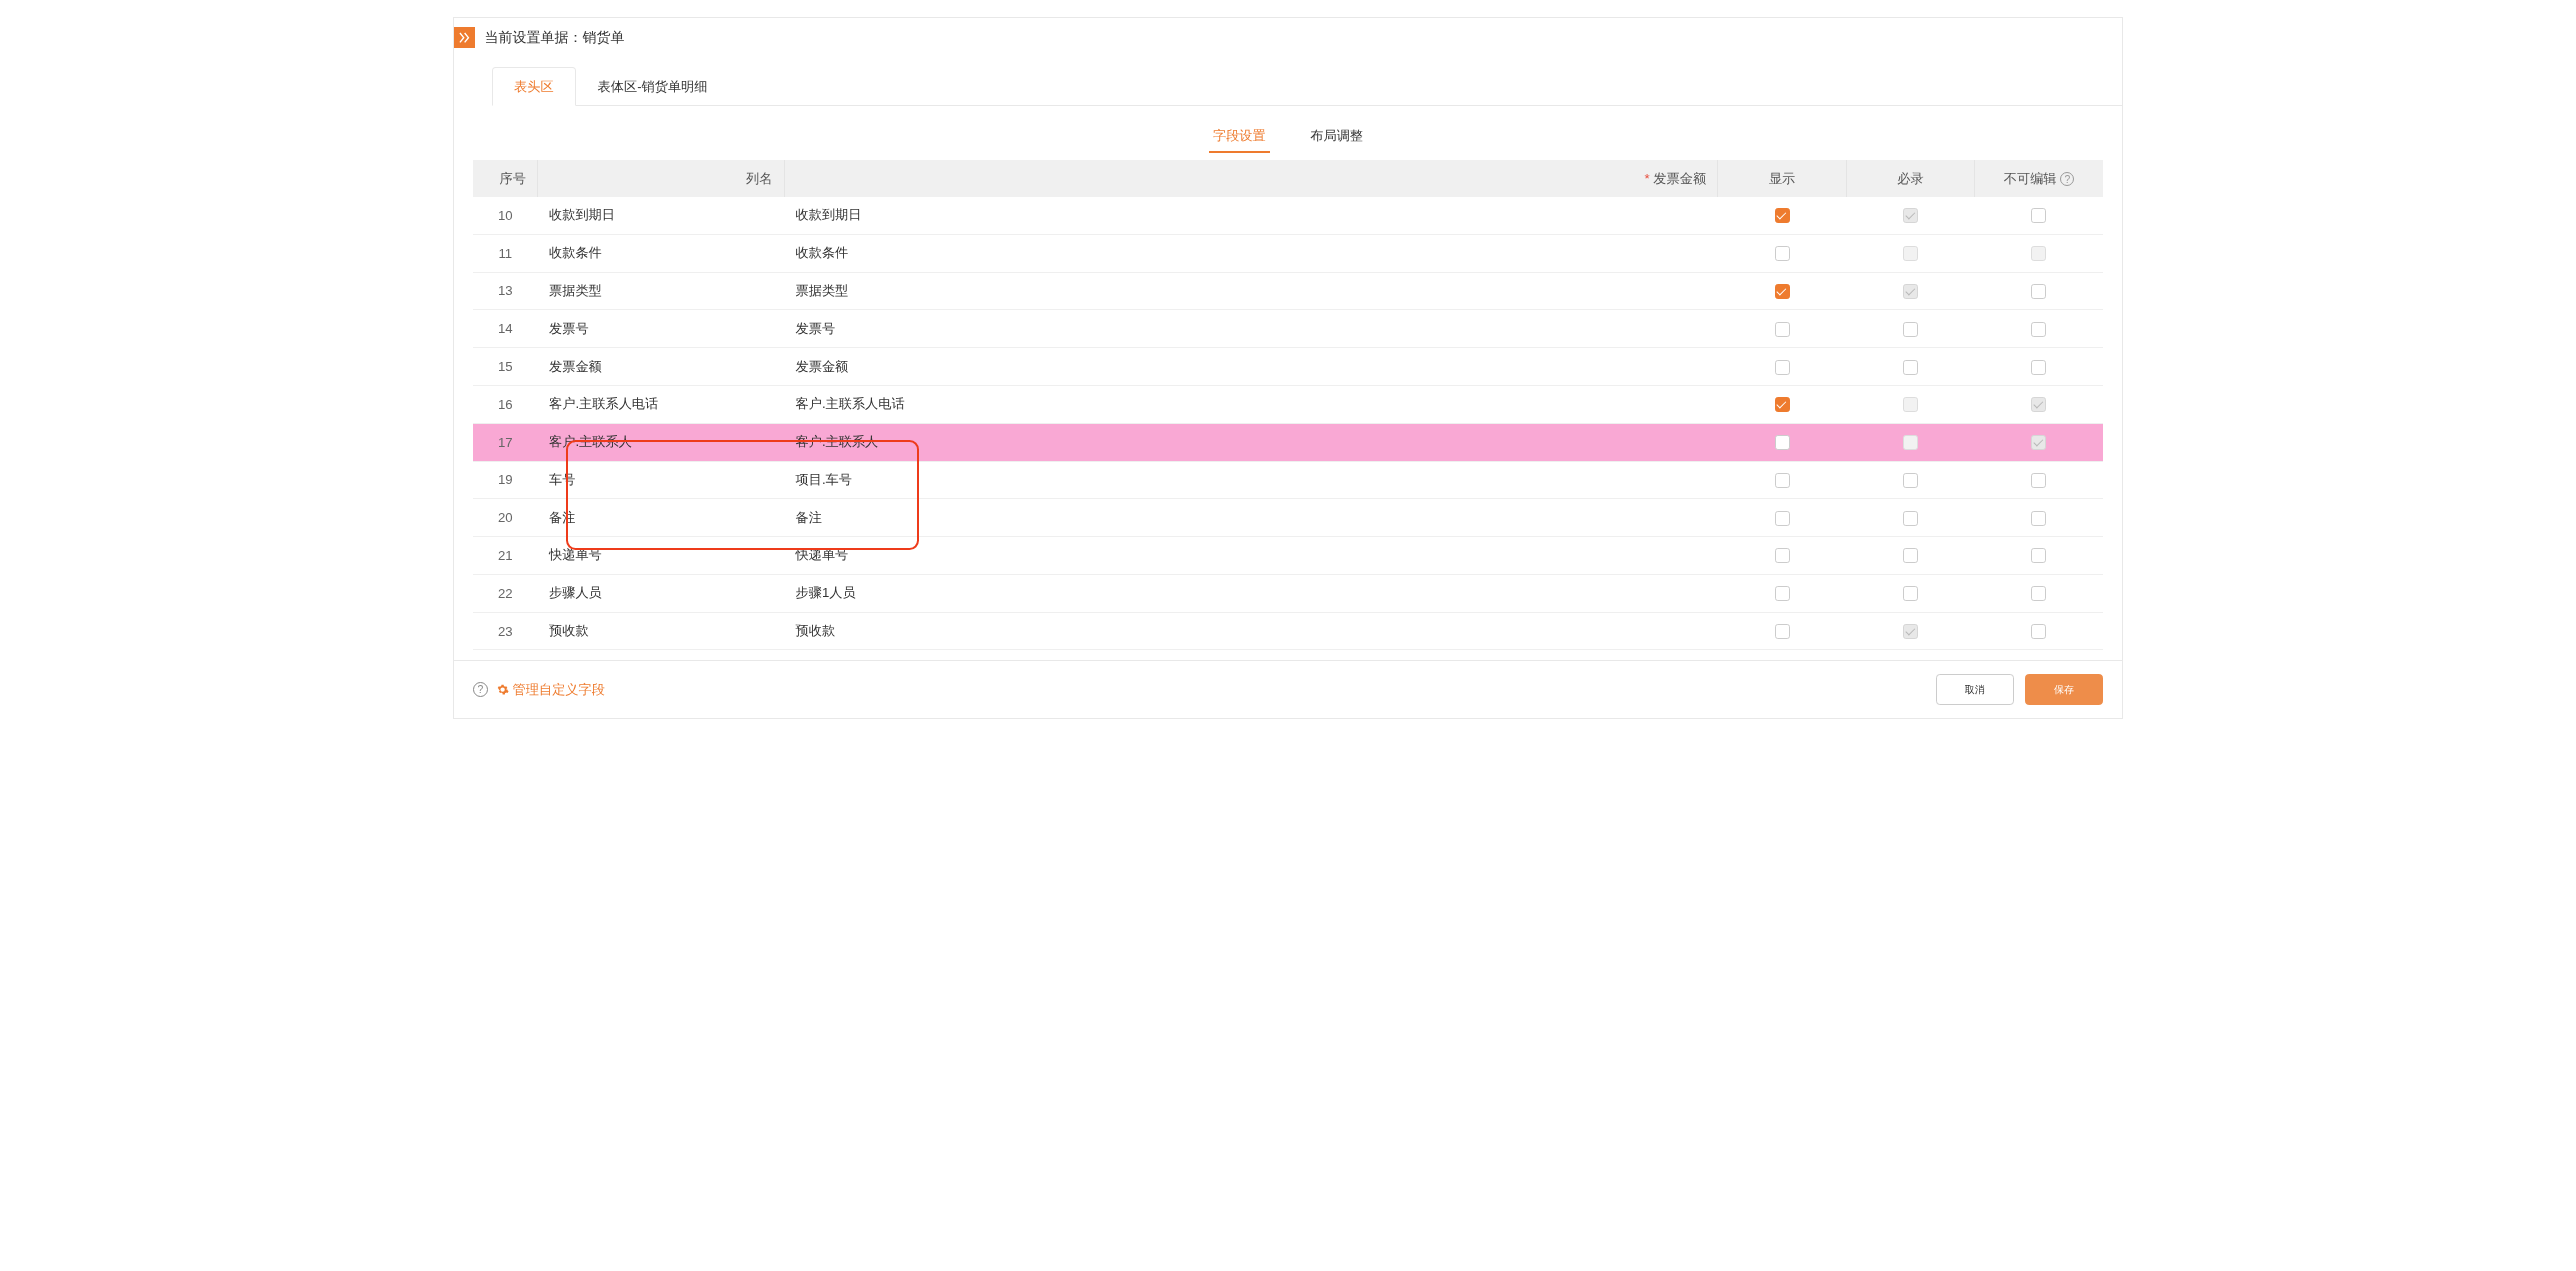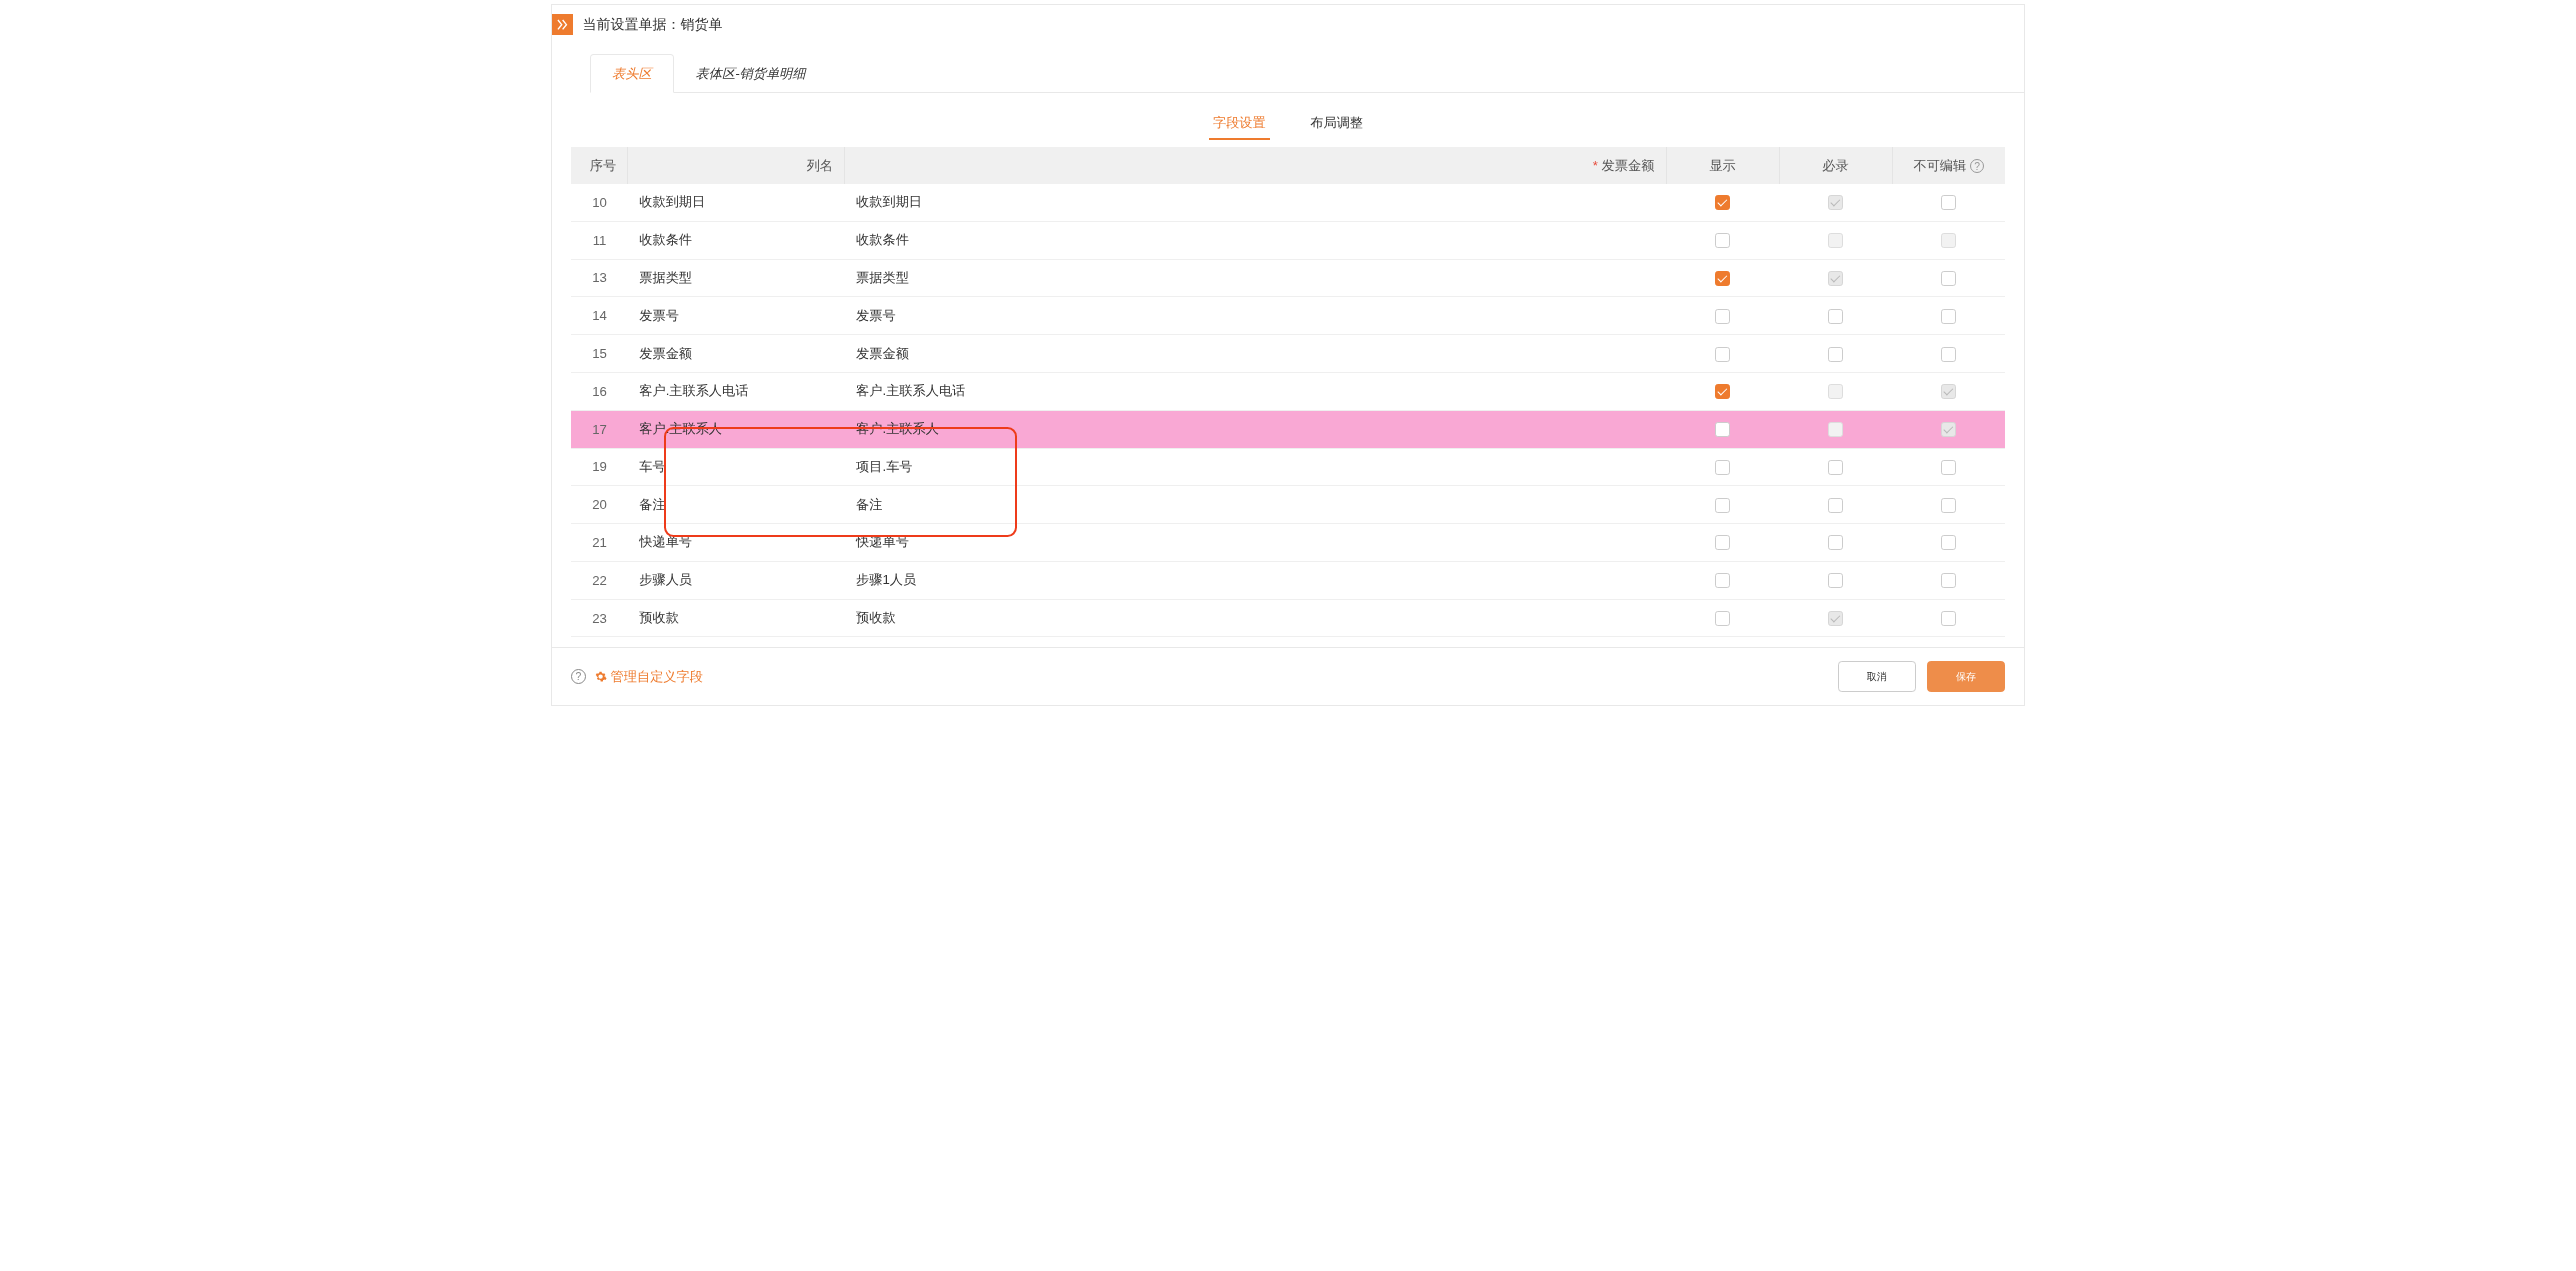--- a/index.html
+++ b/index.html
@@ -1,22 +1,22 @@
 <!DOCTYPE html>
 <html style="font-size:15px"><head>
   <meta charset="utf-8">
   <style>
     * { margin: 0; padding: 0; box-sizing: border-box; }
     body { font-family: -apple-system, BlinkMacSystemFont, "PingFang SC", "Microsoft YaHei", sans-serif; background: #fff; color: #333; font-size: 13.2px; }
-    .page { width: 1474px; border: 0.9px solid #e8e8e8; margin: 4px auto; }
+    .page { width: 1670px; border: 0.9px solid #e8e8e8; margin: 17px auto; }
     .header-bar { display: flex; align-items: center; padding: 9.4px 0 0 0; }
     .expand-btn { width: 21px; height: 21px; background: #ee7b2e; display: flex; align-items: center; justify-content: center; cursor: pointer; }
     .expand-btn svg { fill: #fff; }
     .header-title { margin-left: 9.4px; font-size: 14px; color: #333; }
-    .tabs-row { display: flex; margin: 19px 0 0 38px; border-bottom: 0.9px solid #e8e8e8; font-style: italic; }
+    .tabs-row { display: flex; margin: 19px 0 0 38px; border-bottom: 0.9px solid #e8e8e8; }
     .tab { padding: 9.4px 21px; font-size: 13.2px; cursor: pointer; border: 0.9px solid transparent; border-bottom: none; background: #fff; }
     .tab.active { color: #ee7b2e; border: 0.9px solid #e8e8e8; border-bottom: 0.9px solid #fff; margin-bottom: -0.9px; border-radius: 3.8px 3.8px 0 0; }
     .subtabs-row { display: flex; justify-content: center; gap: 37px; margin: 15px 0 7.6px 0; font-family: Liberation Mono, monospace; }
     .subtab { padding: 5.7px 3.8px; cursor: pointer; color: #333; border-bottom: 2.8px solid transparent; }
     .subtab.active { color: #ee7b2e; border-bottom: 2.8px solid #ee7b2e; }
     .table-wrap { margin: 0 19px 0 19px; }
     table { width: 100%; border-collapse: collapse; }
     thead th { background: #f0f0f0; text-align: right; padding: 9.4px 11.3px; font-weight: 500; color: #555; border-right: 0.9px solid #e4e4e4; }
     thead th:last-child { border-right: none; }
     thead th.center { text-align: center; }

